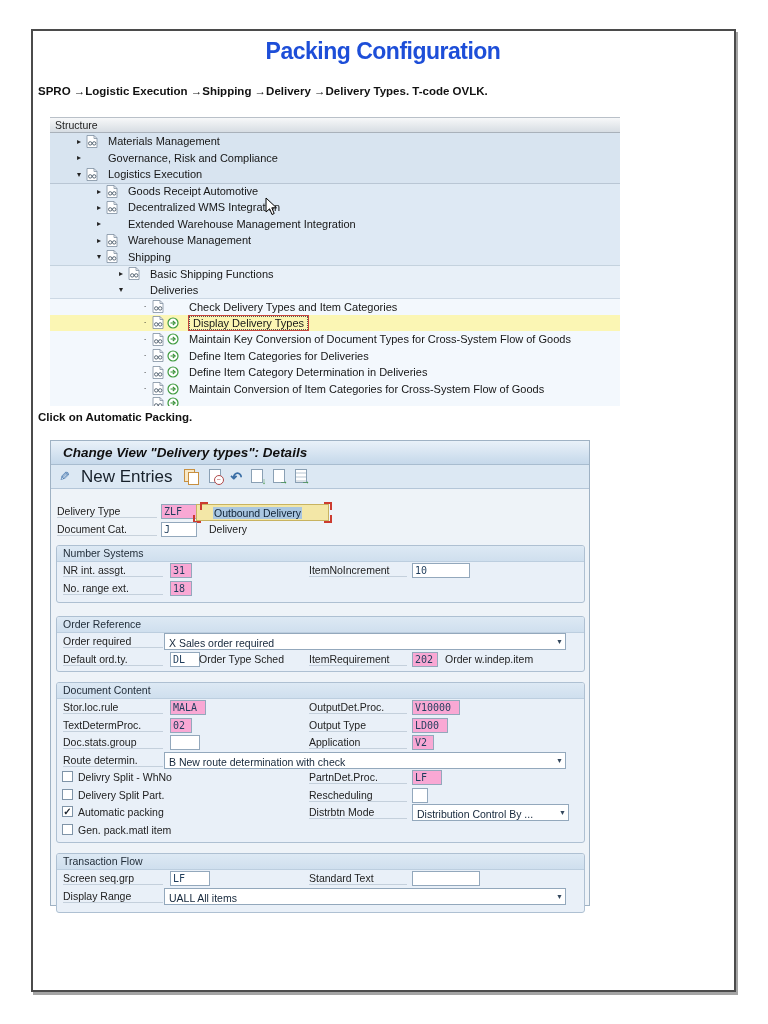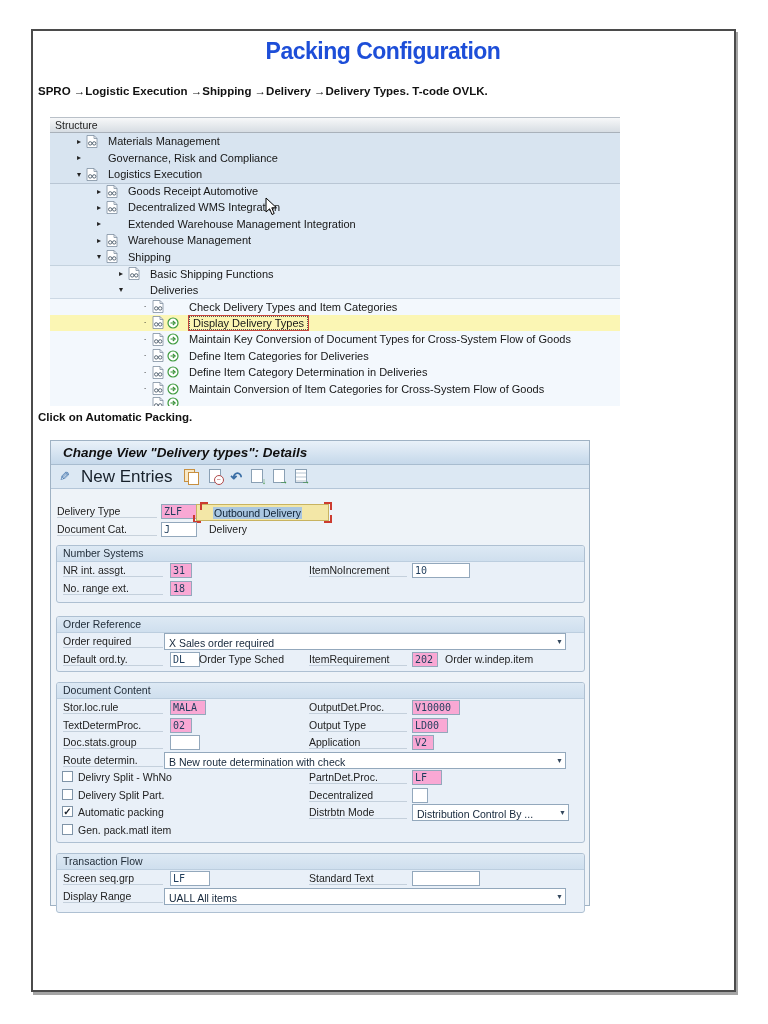--- a/index.html
+++ b/index.html
@@ -427,21 +427,21 @@
         </div>
         <div class="srow">
           <span class="cbx"></span>
           <span class="cbl">Delivry Split - WhNo</span>
           <span class="lab lab-r">PartnDet.Proc.</span>
           <span class="box ro box-r" style="width:30px;">LF</span>
         </div>
         <div class="srow">
           <span class="cbx"></span>
           <span class="cbl">Delivery Split Part.</span>
-          <span class="lab lab-r">Decentralized</span>
+          <span class="lab lab-r">Rescheduling</span>
           <span class="box ed box-r" style="width:16px;"></span>
         </div>
         <div class="srow">
           <span class="cbx">
             <span>✓</span>
           </span>
           <span class="cbl">Automatic packing</span>
           <span class="lab lab-r">Distrbtn Mode</span>
           <span class="dd" style="left:355px;top:0;width:157px;">
             <span>Distribution Control By ...</span>

